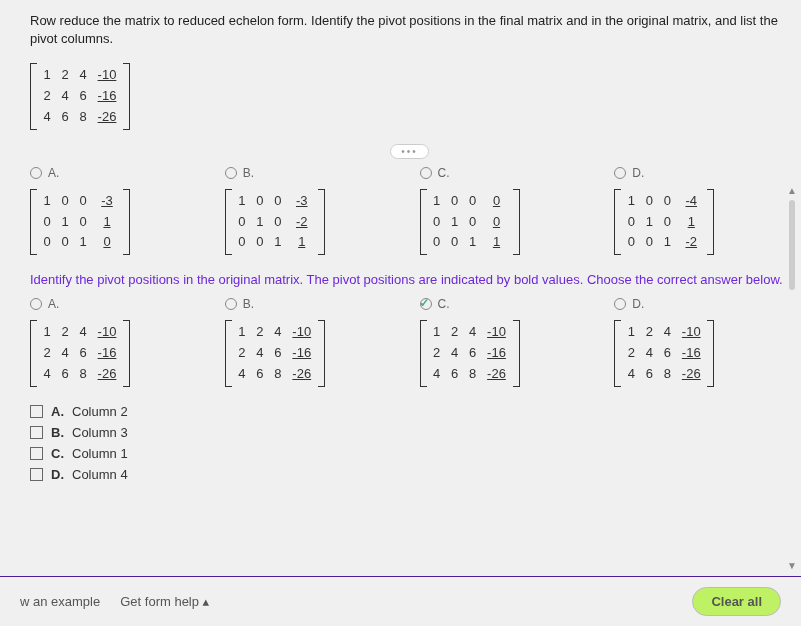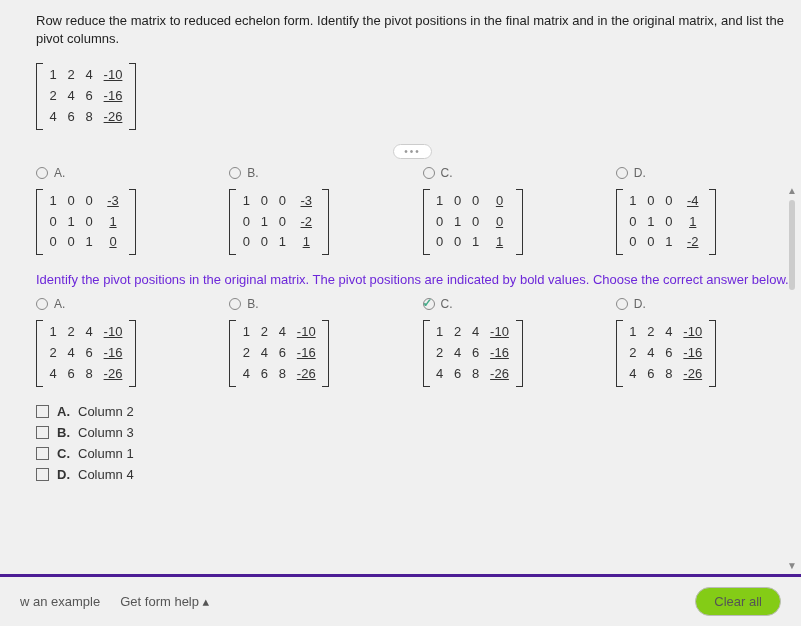--- a/index.html
+++ b/index.html
@@ -7,21 +7,20 @@
       font-family: Arial, sans-serif;
       background: #f0f0f0;
       width: 801px;
       height: 626px;
       position: relative;
       font-size: 13px;
       color: #333;
     }
     .content {
       padding: 12px 12px 12px 30px;
-      margin-left: 6px;
     }
     .question-text {
       font-size: 13px;
       color: #222;
       margin-bottom: 10px;
       line-height: 1.4;
     }
     .matrix {
       display: inline-block;
       position: relative;
@@ -109,43 +108,44 @@
       display: inline-block;
     }
     .bottom-bar {
       position: absolute;
       bottom: 0;
       left: 0; right: 0;
       padding: 10px 20px;
       display: flex;
       align-items: center;
       justify-content: space-between;
-      border-top: 3px solid #4c1d95;
+      border-top: 1px solid #4c1d95;
       margin-top: 15px;
     }
     .bottom-left {
       display: flex;
       gap: 20px;
       font-size: 13px;
       color: #555;
     }
     .bottom-right {
       display: flex;
       gap: 12px;
     }
     .btn {
       padding: 6px 18px;
       border-radius: 16px;
       font-size: 13px;
       cursor: pointer;
     }
     .btn-clear {
-      background: #84cc16;
+      background: #bef264;
       border: 1px solid #bbb;
       color: #555;
+      font-weight: bold;
     }
     .btn-check {
       background: #f5b5c5;
       border: none;
       color: #fff;
     }
     .scrollbar {
       position: absolute;
       right: 6px;
       top: 200px;

